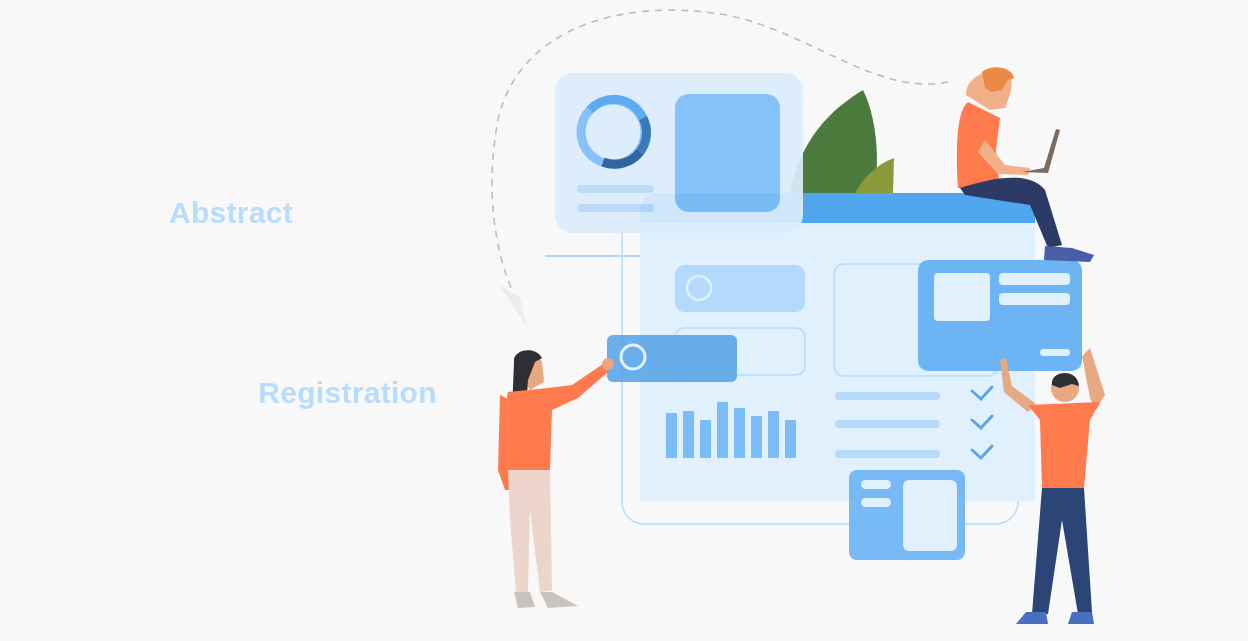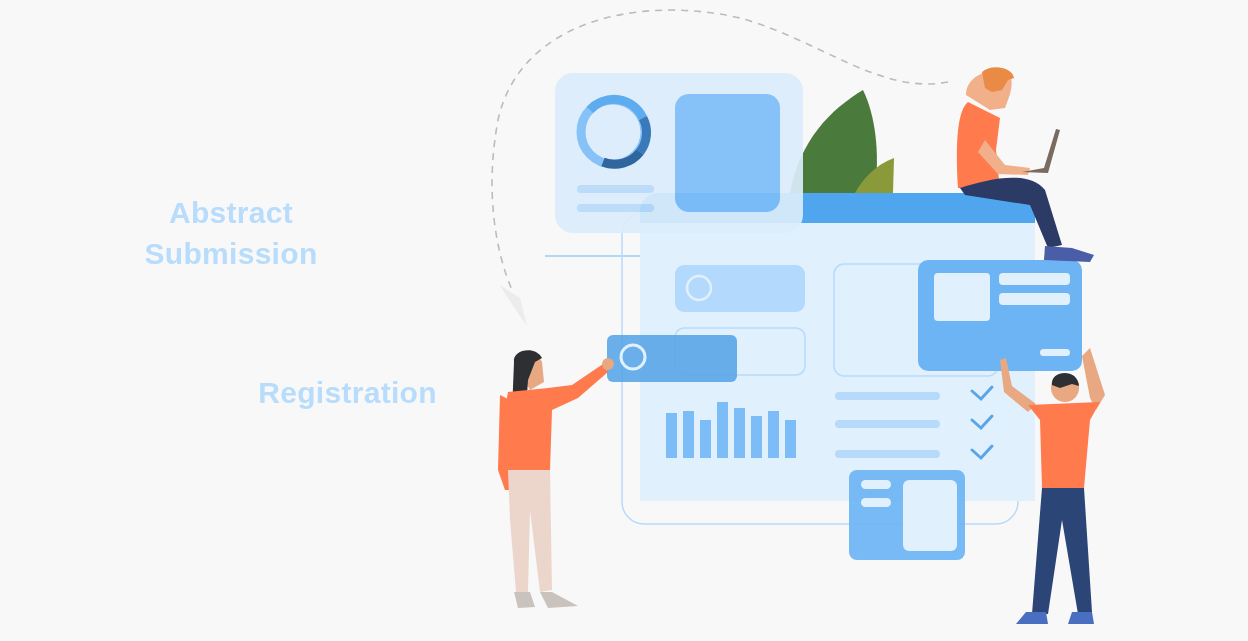--- a/index.html
+++ b/index.html
@@ -7,21 +7,20 @@
   .label { position: absolute; color: #b8dcfb; font-weight: bold; font-size: 30px; line-height: 41px; text-align: center; letter-spacing: 0.3px; cursor: pointer; }
   #lbl-abstract { left: 126px; top: 192px; width: 210px; }
   #lbl-registration { left: 240px; top: 372px; width: 215px; text-align: center; }
   svg.art { position: absolute; left: 0; top: 0; }
 </style>
 </head>
 <body>
 
 <div class="label" id="lbl-abstract">
   <div>Abstract</div>
-  <div>Submission</div>
 </div>
 <div class="label" id="lbl-registration">Registration</div>
 
 <svg class="art" width="1248" height="641" viewBox="0 0 1248 641">
 
   <path d="M948 82 C 880 95, 820 40, 740 18 C 640 -5, 520 20, 498 120 C 485 190, 495 250, 512 290" fill="none" stroke="#bcbcbc" stroke-width="1.6" stroke-dasharray="7 6"></path>
 
   <g>
     <polygon points="500,285 527,326 512,300" fill="#d6d6d6"></polygon>
     <polygon points="500,285 527,326 520,298" fill="#ececec"></polygon>

